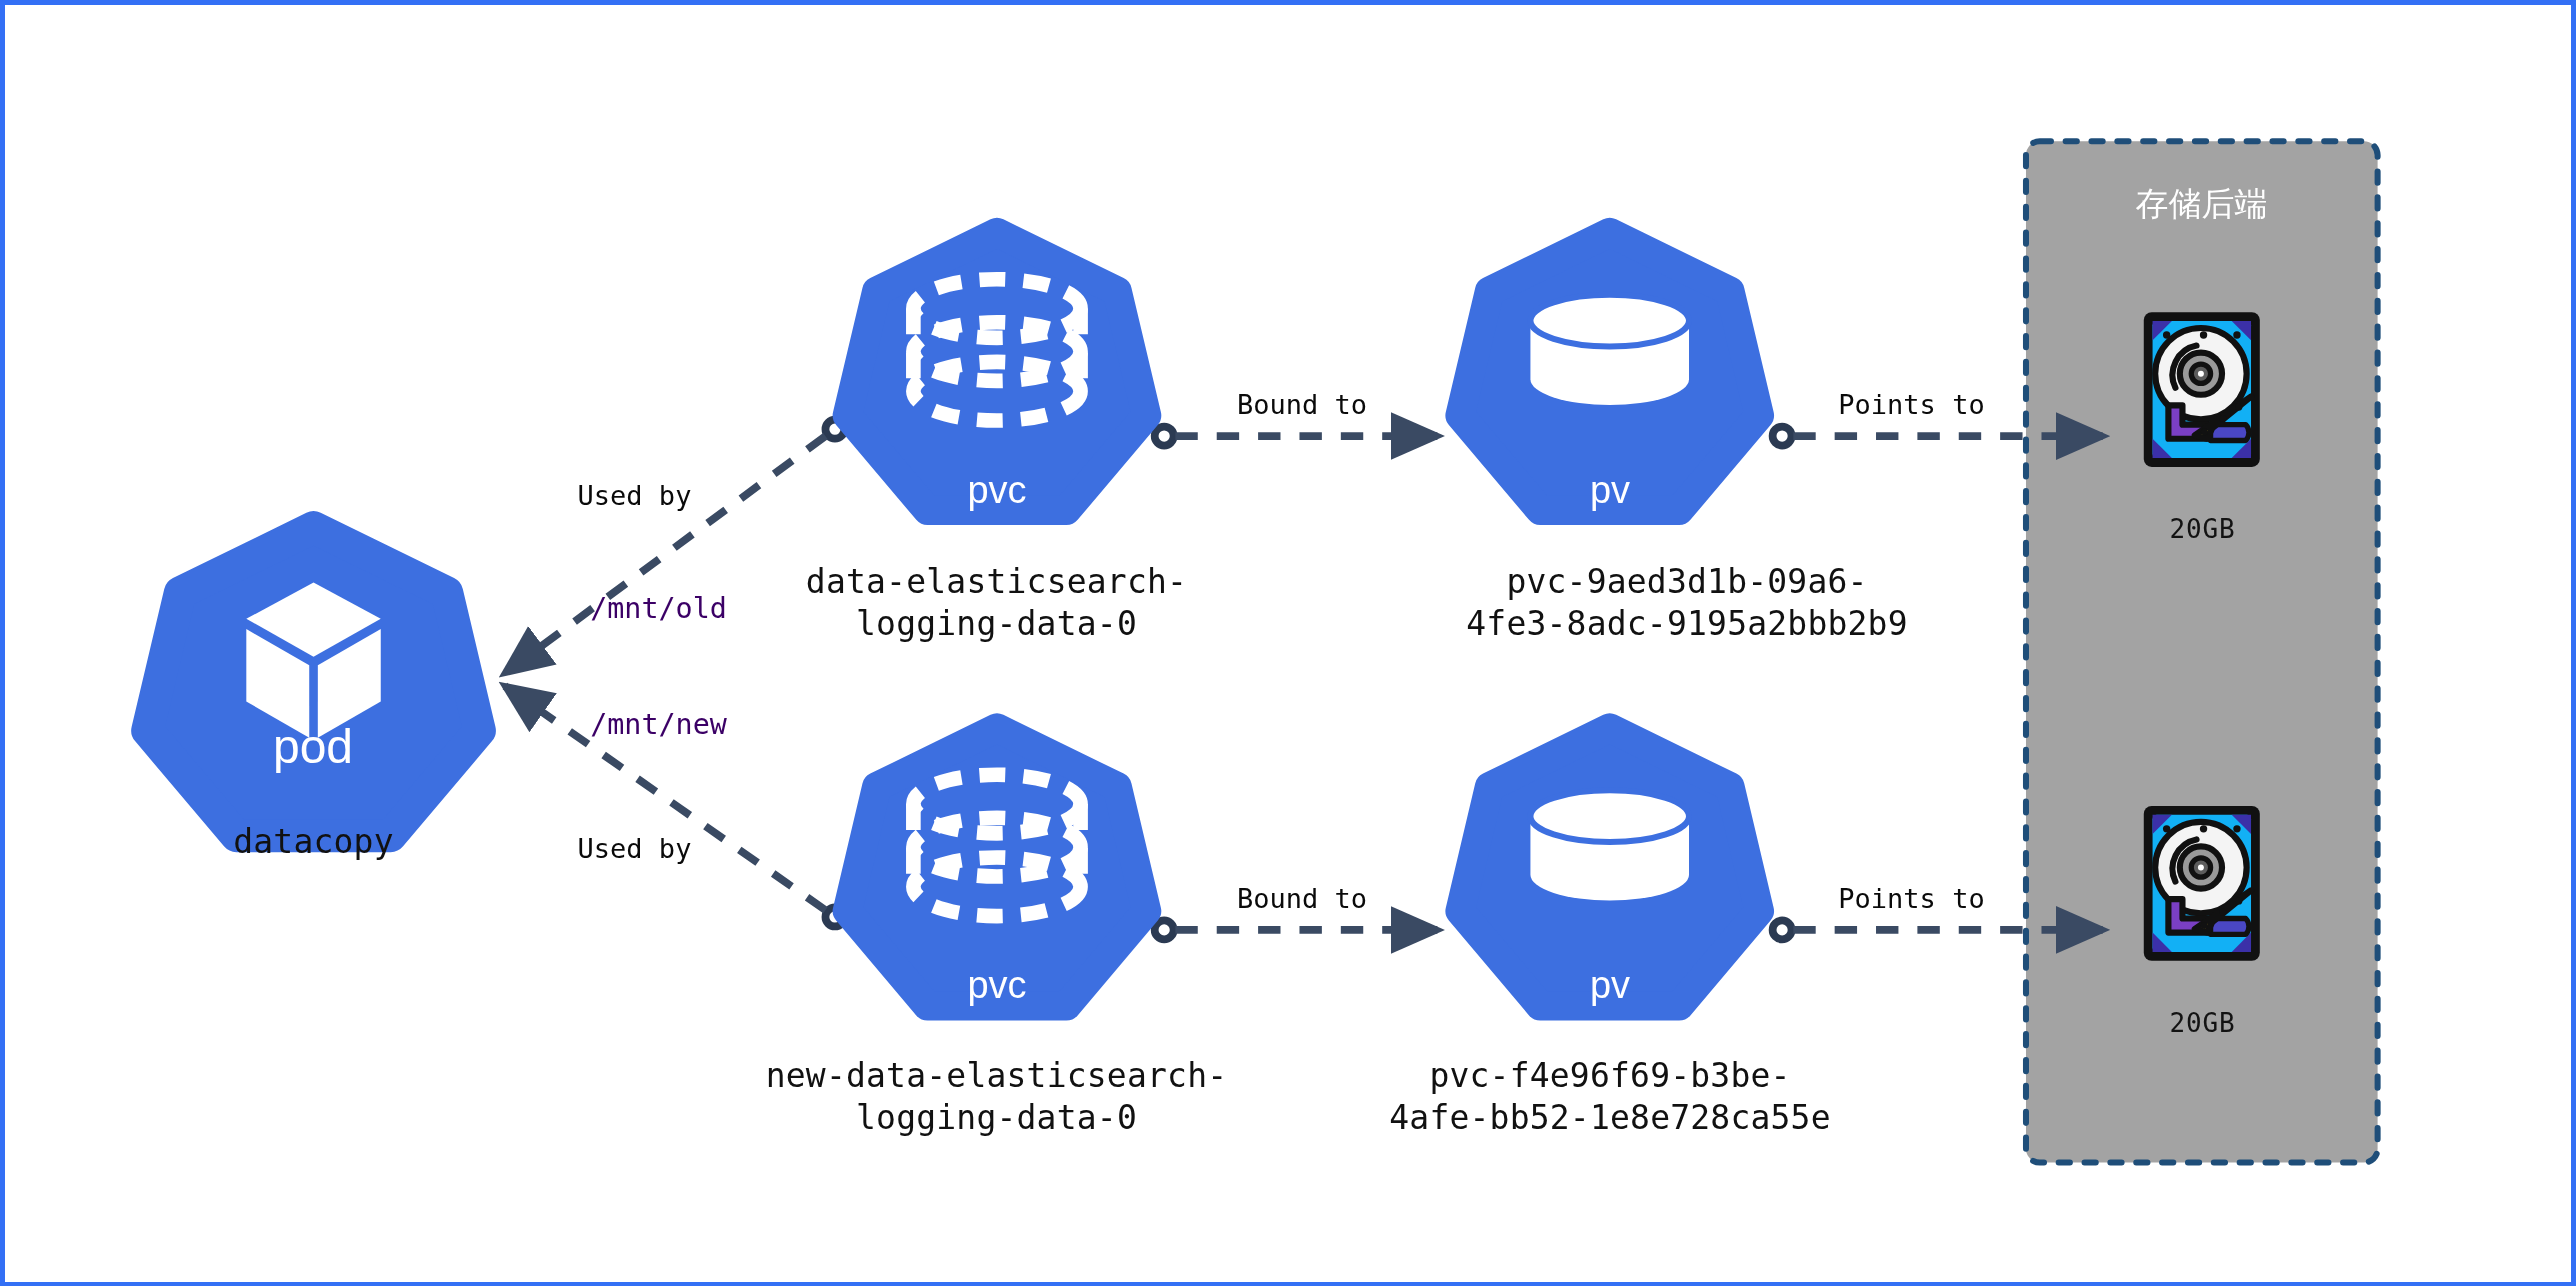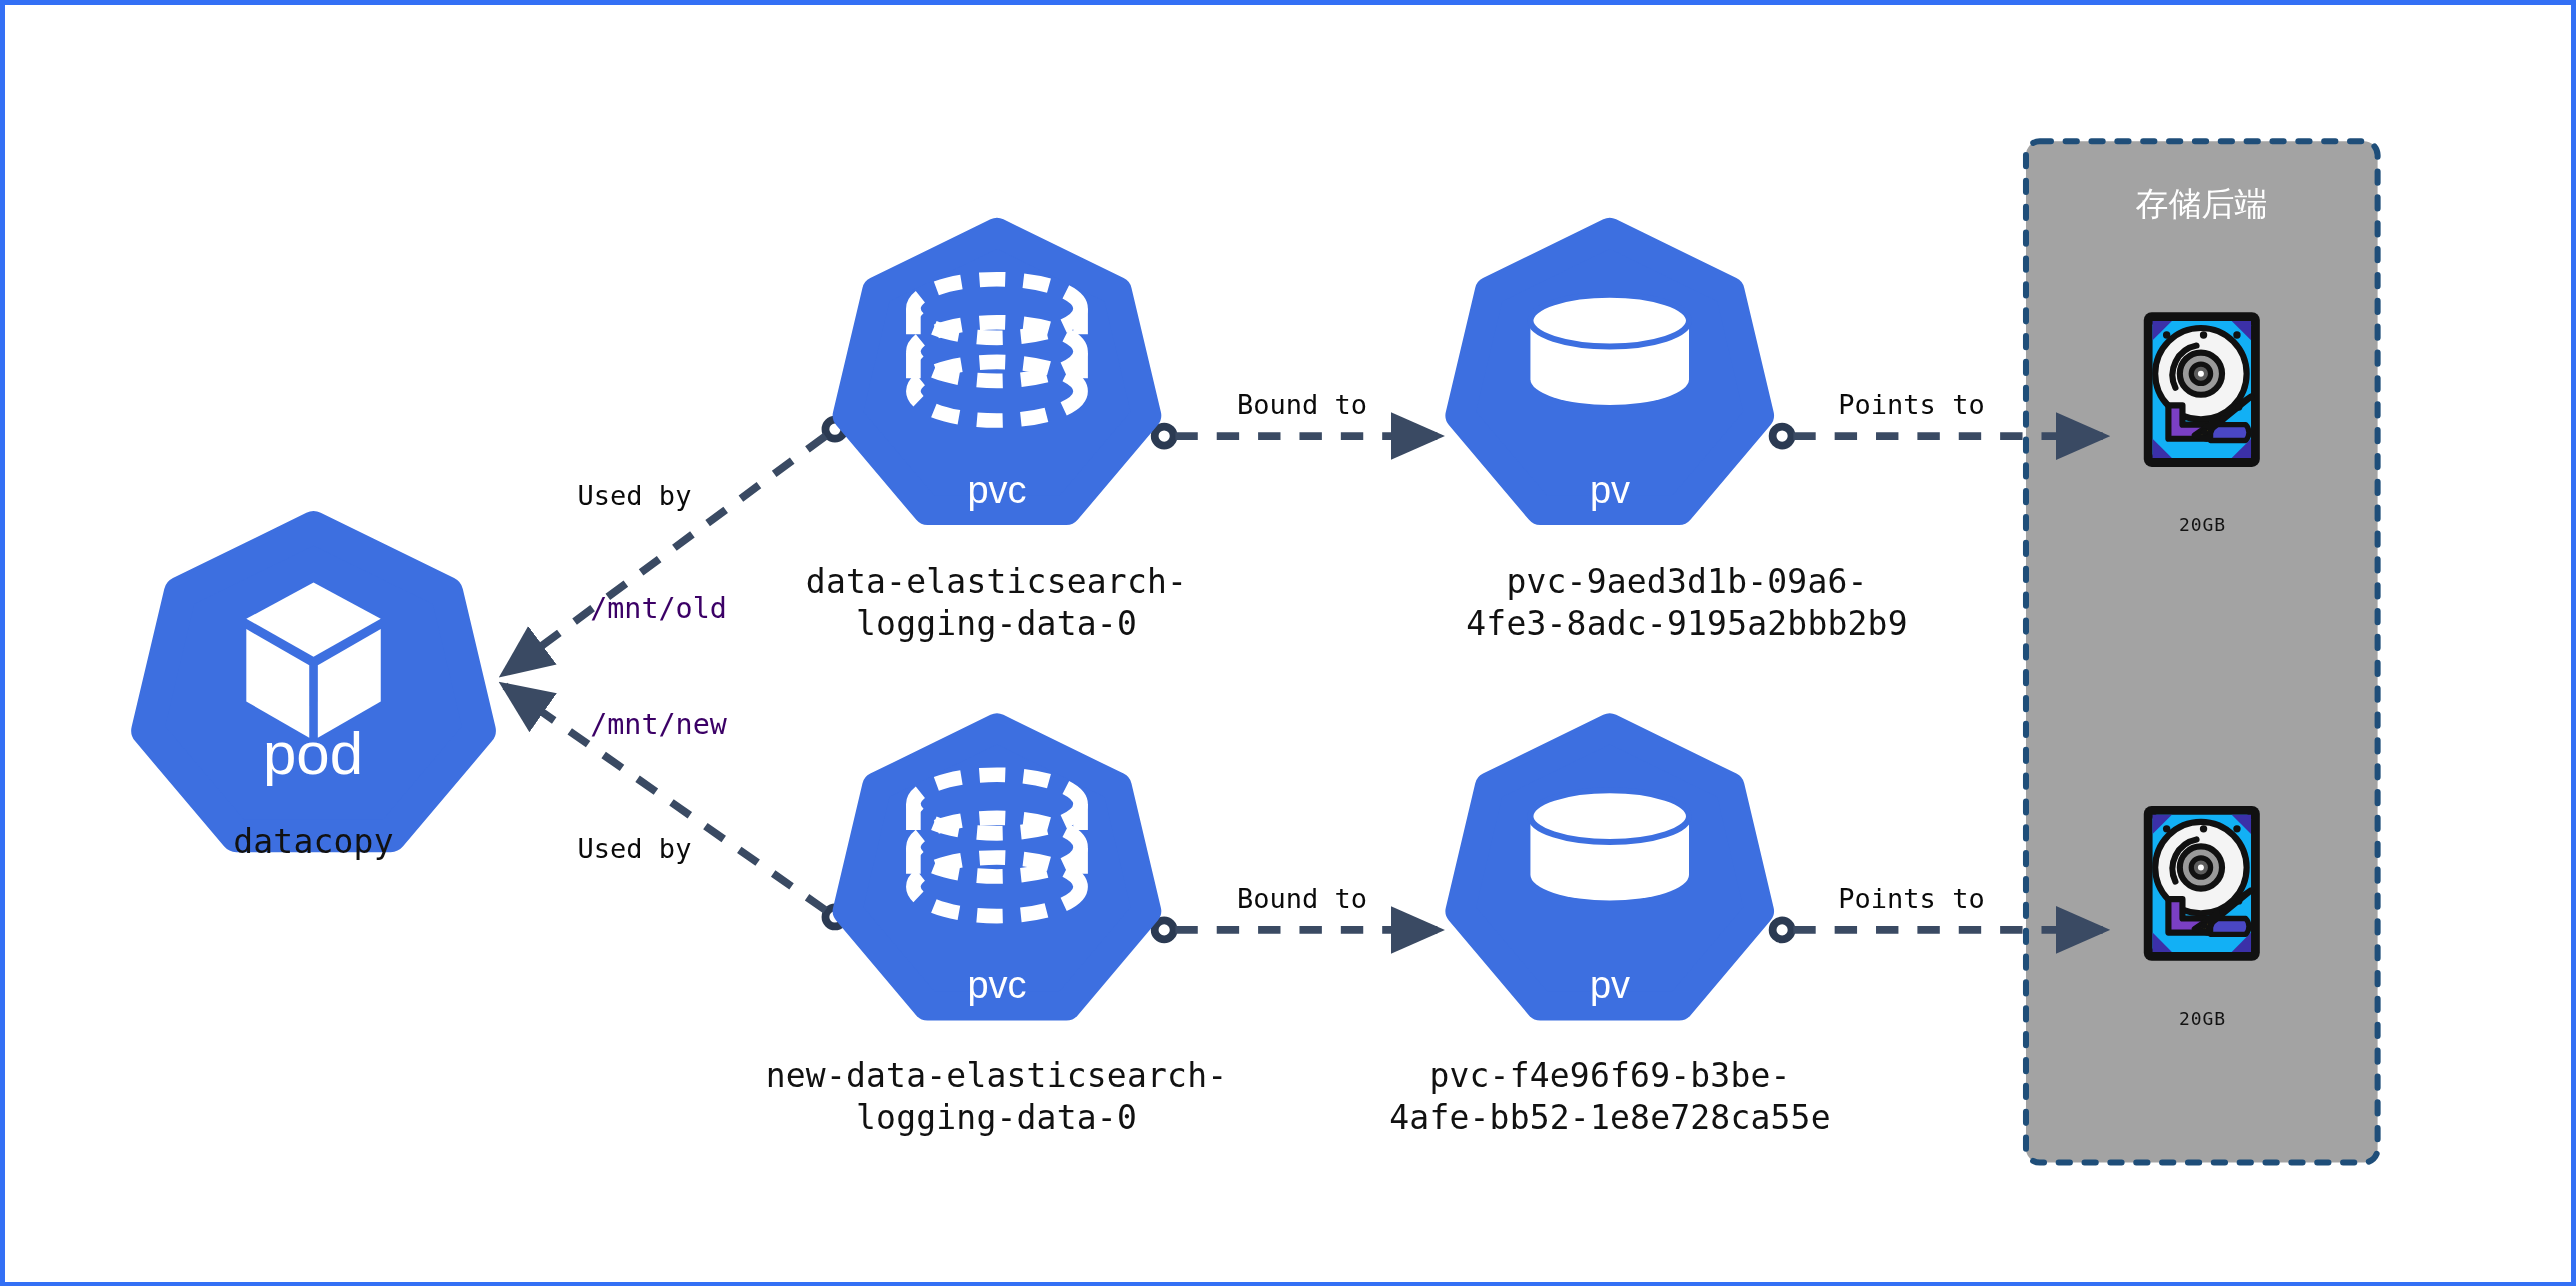--- a/index.html
+++ b/index.html
@@ -55,21 +55,21 @@
     color: #3b0066;
     font-size: 28.4px;
   }
   .group-title {
     font-family: "DejaVu Sans", "Liberation Sans", sans-serif;
     font-size: 33px;
     color: #ffffff;
     font-weight: 400;
   }
   .disk-label {
-    font-size: 18px;
+    font-size: 26px;
     color: #131313;
     letter-spacing: 0.9px;
   }
 </style>
 </head>
 <body>
 
 <div id="canvas">
 
   <svg id="diagram-svg" viewBox="0 0 2989 1493">
@@ -199,21 +199,21 @@
       <path d="M 10,40 L 50,40 A 13 13 0 0 1 50,58 L 10,58 Z" fill="#4a47c4" stroke="#111111" stroke-width="6" stroke-linejoin="round"></path>
       <path d="M 56,8 L -8,52 L 6,56 L 12,44 Z" fill="#ffd42a" stroke="#111111" stroke-width="7" stroke-linejoin="round"></path>
       <circle cx="24" cy="33" r="4" fill="#111111"></circle>
       <circle cx="3" cy="48" r="4" fill="#111111"></circle>
       <circle cx="-40" cy="-62" r="4.2" fill="#111111"></circle>
       <circle cx="40" cy="-62" r="4.2" fill="#111111"></circle>
       <circle cx="42" cy="20" r="4.2" fill="#111111"></circle>
     </g>
   </svg>
 
-  <div class="node-inner-label" style="left:222px; top:714px; width:172px; font-size:60px;">pod</div>
+  <div class="node-inner-label" style="left:222px; top:714px; width:172px; font-size:48px;">pod</div>
 
   <div class="node-inner-label" style="left:906px; top:464px; width:172px;">pvc</div>
 
   <div class="node-inner-label" style="left:1519px; top:464px; width:172px;">pv</div>
 
   <div class="node-inner-label" style="left:906px; top:959px; width:172px;">pvc</div>
 
   <div class="node-inner-label" style="left:1519px; top:959px; width:172px;">pv</div>
 
   <div class="node-caption" style="left:136px; top:816px; width:345px;">datacopy</div>

